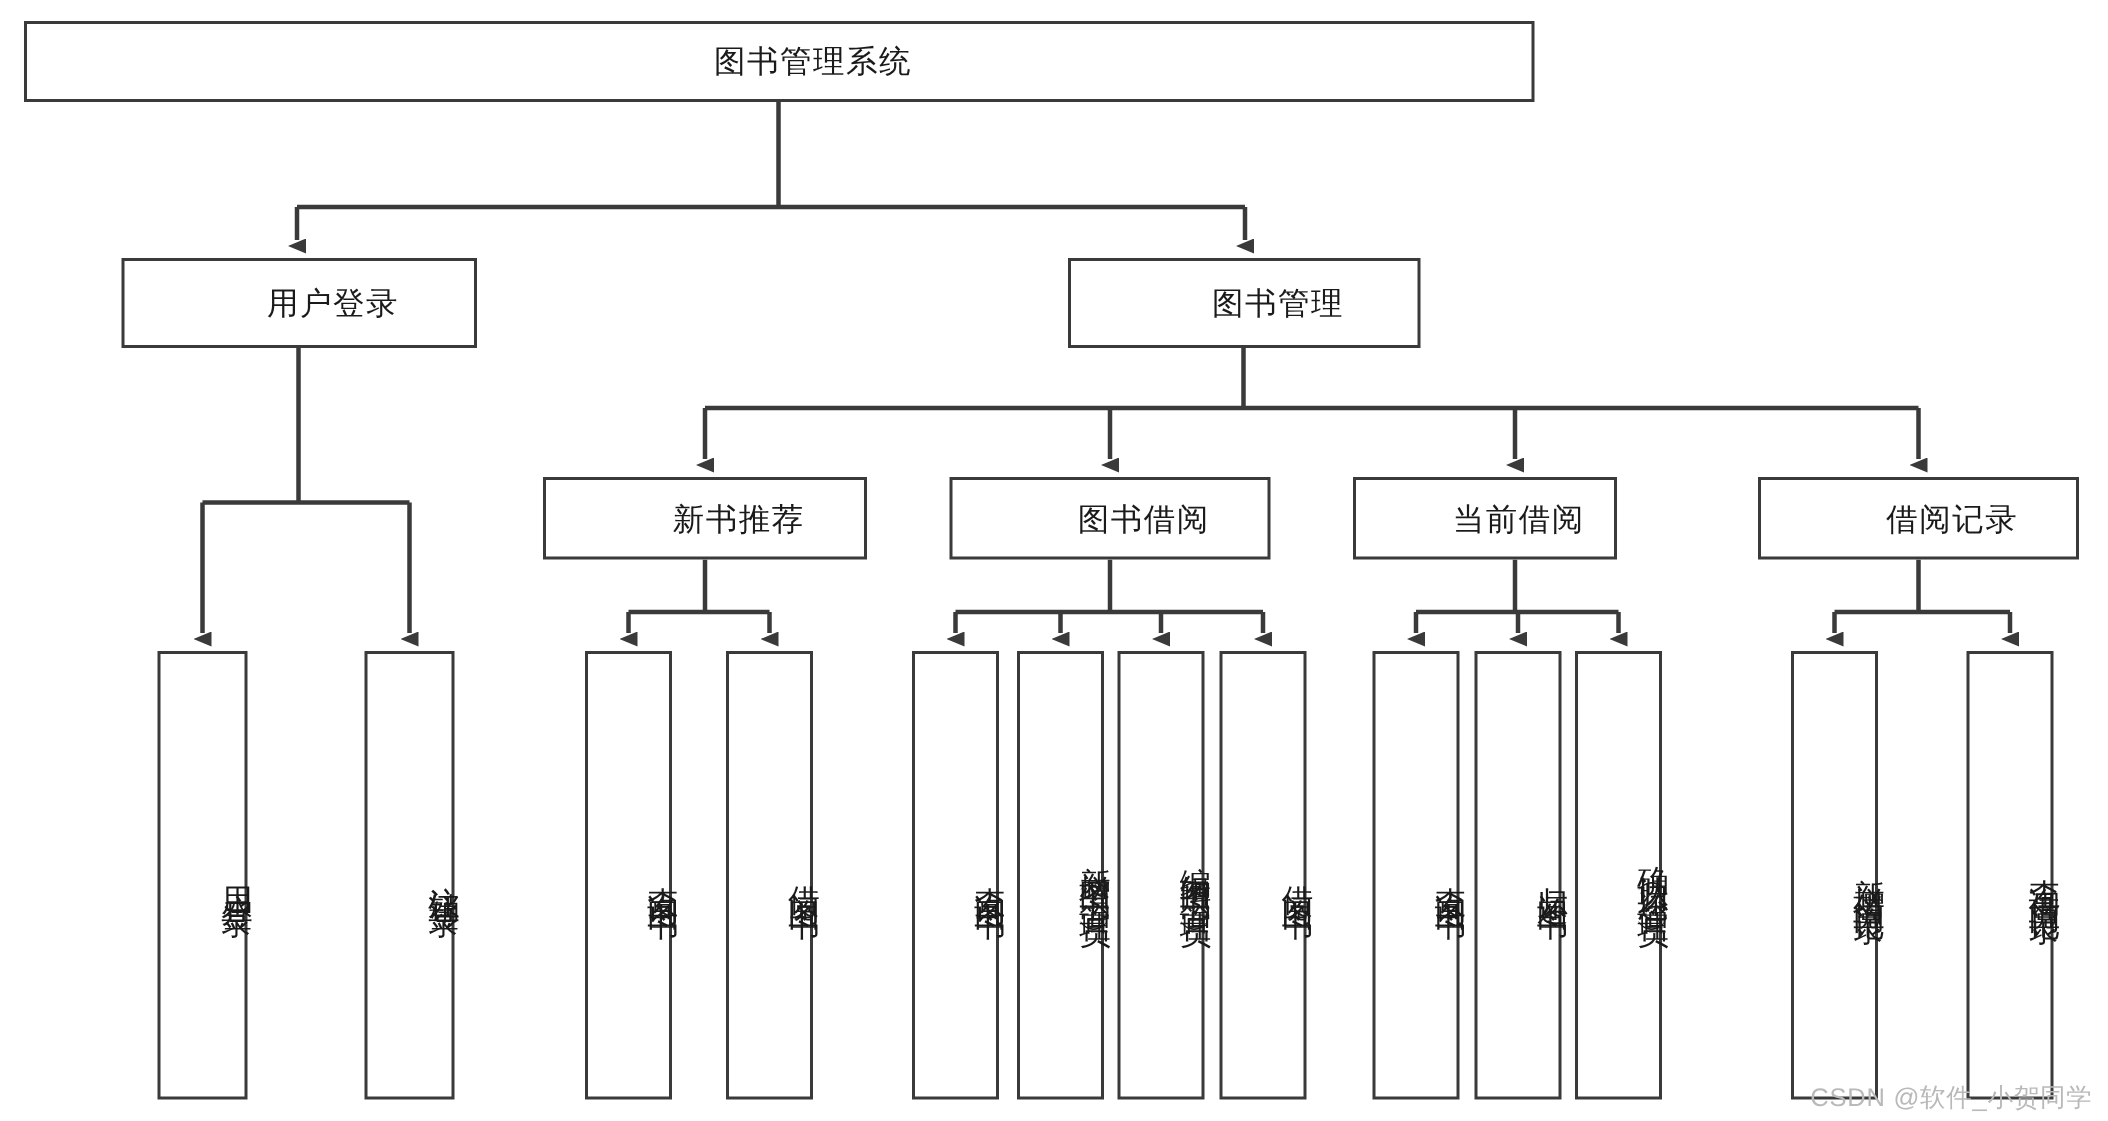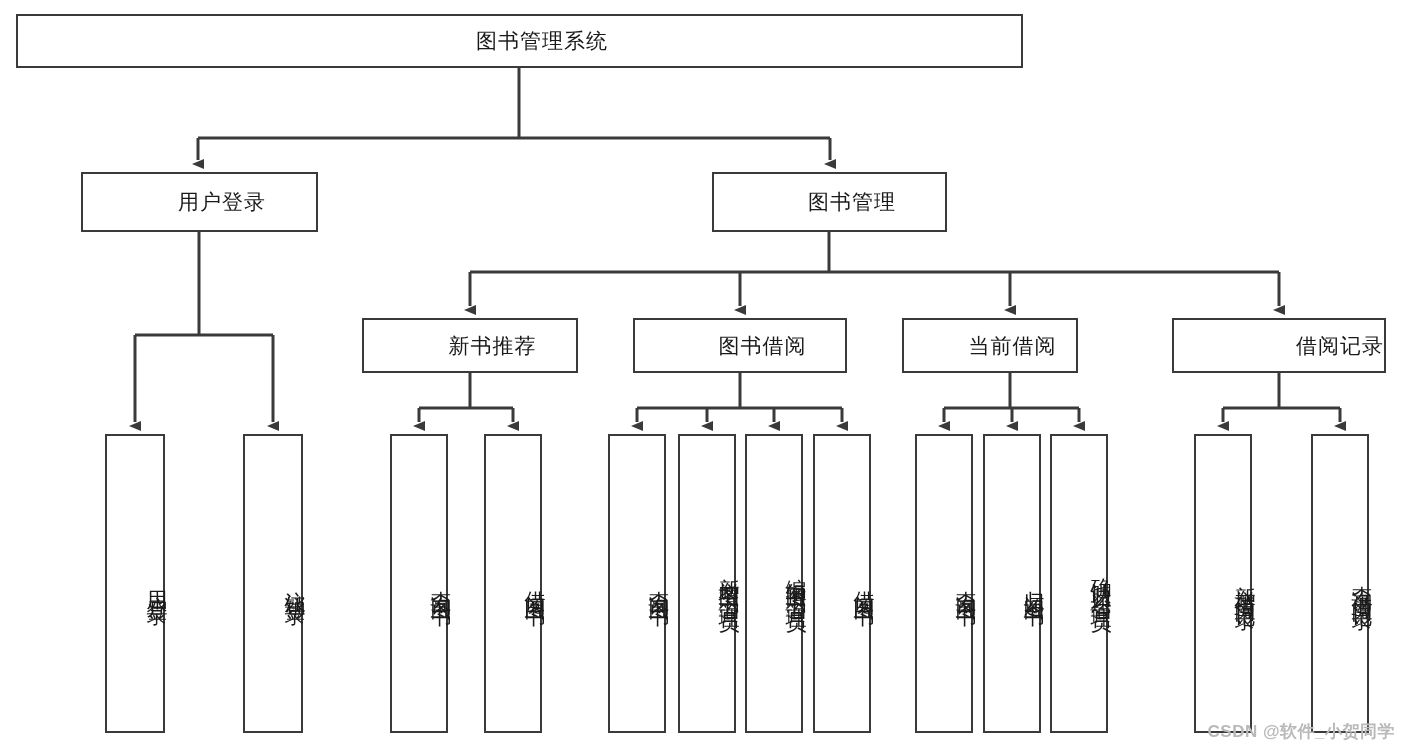--- a/index.html
+++ b/index.html
@@ -54,21 +54,20 @@
     white-space: nowrap;
   }
   #watermark {
     position: absolute;
     right: 10px;
     bottom: 4px;
     font-size: 17px;
     color: #b9b9b9;
     white-space: nowrap;
     letter-spacing: 0.5px;
-    font-weight: bold;
   }
 </style>
 </head>
 <body>
 
 <div id="canvas">
 
   <svg class="edges" viewBox="0 0 1405 747" xmlns="http://www.w3.org/2000/svg">
     <defs>
       <marker id="arrow" markerWidth="10" markerHeight="12" refX="1" refY="6" orient="auto" markerUnits="userSpaceOnUse">
@@ -144,21 +143,21 @@
 
   <div class="node horiz" style="left:712px; top:172px; width:235px; height:60px;">
     <span class="htext">图书管理</span>
   </div>
   <div class="node horiz" style="left:633px; top:318px; width:214px; height:55px;">
     <span class="htext">图书借阅</span>
   </div>
   <div class="node horiz" style="left:902px; top:318px; width:176px; height:55px;">
     <span class="htext">当前借阅</span>
   </div>
-  <div class="node horiz" style="left:1172px; top:318px; width:214px; height:55px;justify-content:flex-end;">
+  <div class="node horiz" style="left:1172px; top:318px; width:214px; height:55px;">
     <span class="htext">借阅记录</span>
   </div>
 
   <div class="node vert" style="left:105px; top:434px; width:60px; height:299px;">
     <span class="vtext">用户登录</span>
   </div>
   <div class="node vert" style="left:243px; top:434px; width:60px; height:299px;">
     <span class="vtext">注销登录</span>
   </div>
 

